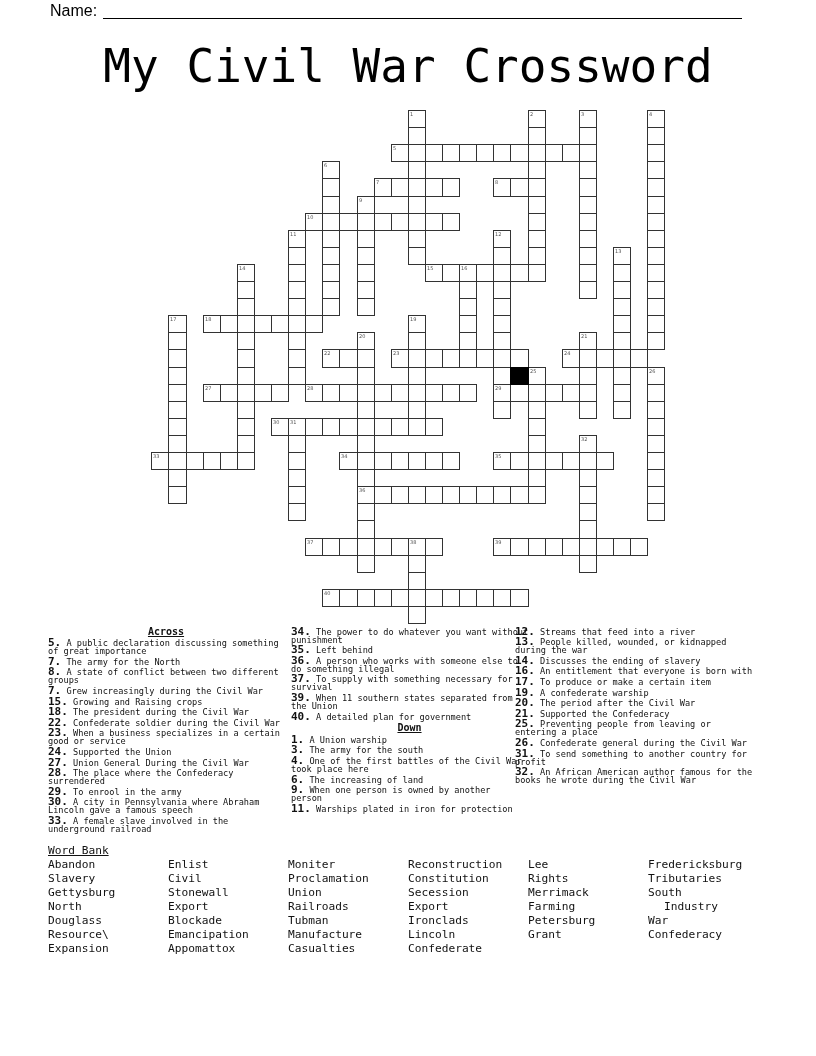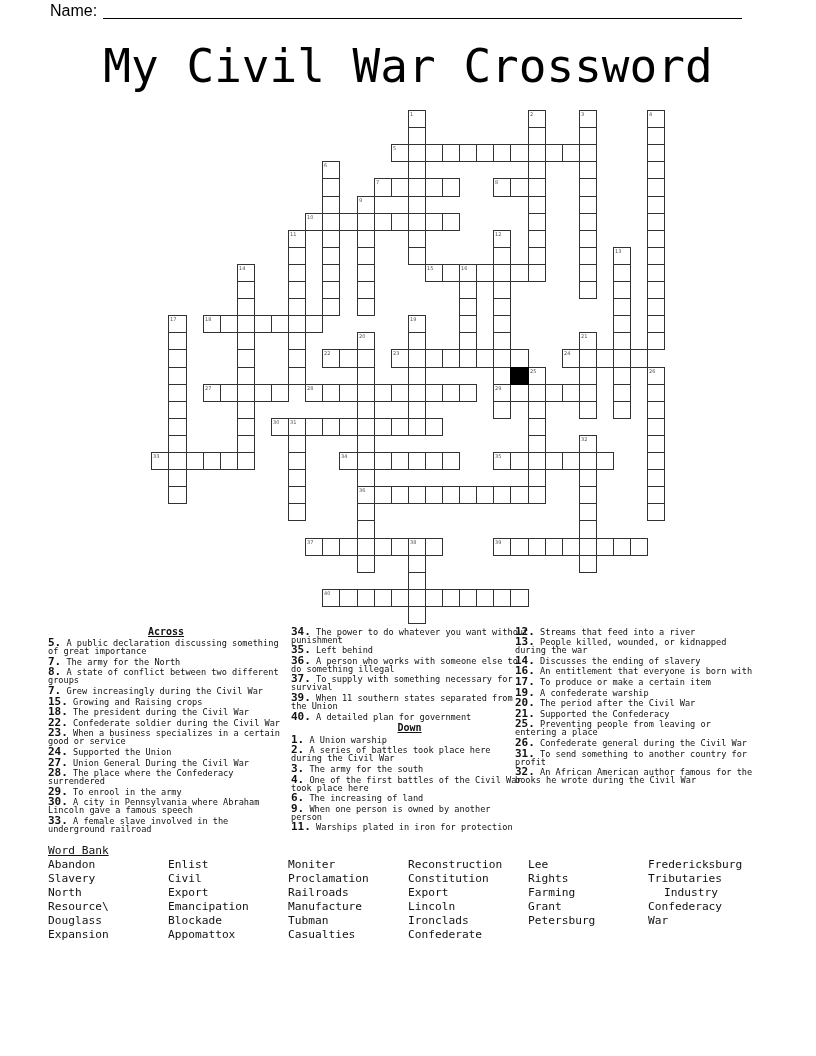--- a/index.html
+++ b/index.html
@@ -471,22 +471,20 @@
     <div class="clue"><span class="clue-num">35.</span><span>Left behind</span></div>
     <div class="clue"><span class="clue-num">36.</span><span>A person who works with someone else to
 do something illegal</span></div>
     <div class="clue"><span class="clue-num">37.</span><span>To supply with something necessary for
 survival</span></div>
     <div class="clue"><span class="clue-num">39.</span><span>When 11 southern states separated from
 the Union</span></div>
     <div class="clue"><span class="clue-num">40.</span><span>A detailed plan for government</span></div>
     <div class="clue-heading">Down</div>
     <div class="clue"><span class="clue-num">1.</span><span>A Union warship</span></div>
-    <div class="clue"><span class="clue-num">2.</span><span>A series of battles took place here
-during the Civil War</span></div>
     <div class="clue"><span class="clue-num">3.</span><span>The army for the south</span></div>
     <div class="clue"><span class="clue-num">4.</span><span>One of the first battles of the Civil War
 took place here</span></div>
     <div class="clue"><span class="clue-num">6.</span><span>The increasing of land</span></div>
     <div class="clue"><span class="clue-num">9.</span><span>When one person is owned by another
 person</span></div>
     <div class="clue"><span class="clue-num">11.</span><span>Warships plated in iron for protection</span></div>
   </div>
 <div class="clue-col" id="clue-col-3">
     <div class="clue"><span class="clue-num">12.</span><span>Streams that feed into a river</span></div>
@@ -520,43 +518,51 @@
       </div>
       <div class="wb-row">
         <span class="wb-item" style="left: 0px;">Slavery</span>
         <span class="wb-item" style="left: 120px;">Civil</span>
         <span class="wb-item" style="left: 240px;">Proclamation</span>
         <span class="wb-item" style="left: 360px;">Constitution</span>
         <span class="wb-item" style="left: 480px;">Rights</span>
         <span class="wb-item" style="left: 600px;">Tributaries</span>
       </div>
       <div class="wb-row">
+        <span class="wb-item" style="left: 0px;">Gettysburg</span>
+        <span class="wb-item" style="left: 120px;">Stonewall</span>
+        <span class="wb-item" style="left: 240px;">Union</span>
+        <span class="wb-item" style="left: 360px;">Secession</span>
+        <span class="wb-item" style="left: 480px;">Merrimack</span>
+        <span class="wb-item" style="left: 600px;">South</span>
+      </div>
+      <div class="wb-row">
         <span class="wb-item" style="left: 0px;">North</span>
         <span class="wb-item" style="left: 120px;">Export</span>
         <span class="wb-item" style="left: 240px;">Railroads</span>
         <span class="wb-item" style="left: 360px;">Export</span>
         <span class="wb-item" style="left: 480px;">Farming</span>
         <span class="wb-item" style="left: 600px; margin-left: 16px;">Industry</span>
       </div>
       <div class="wb-row">
+        <span class="wb-item" style="left: 0px;">Douglass</span>
+        <span class="wb-item" style="left: 120px;">Blockade</span>
+        <span class="wb-item" style="left: 240px;">Tubman</span>
+        <span class="wb-item" style="left: 360px;">Ironclads</span>
+        <span class="wb-item" style="left: 480px;">Petersburg</span>
+        <span class="wb-item" style="left: 600px;">War</span>
+      </div>
+      <div class="wb-row">
         <span class="wb-item" style="left: 0px;">Resource\</span>
         <span class="wb-item" style="left: 120px;">Emancipation</span>
         <span class="wb-item" style="left: 240px;">Manufacture</span>
         <span class="wb-item" style="left: 360px;">Lincoln</span>
         <span class="wb-item" style="left: 480px;">Grant</span>
         <span class="wb-item" style="left: 600px;">Confederacy</span>
       </div>
       <div class="wb-row">
-        <span class="wb-item" style="left: 0px;">Douglass</span>
-        <span class="wb-item" style="left: 120px;">Blockade</span>
-        <span class="wb-item" style="left: 240px;">Tubman</span>
-        <span class="wb-item" style="left: 360px;">Ironclads</span>
-        <span class="wb-item" style="left: 480px;">Petersburg</span>
-        <span class="wb-item" style="left: 600px;">War</span>
-      </div>
-      <div class="wb-row">
         <span class="wb-item" style="left: 0px;">Expansion</span>
         <span class="wb-item" style="left: 120px;">Appomattox</span>
         <span class="wb-item" style="left: 240px;">Casualties</span>
         <span class="wb-item" style="left: 360px;">Confederate</span>
       </div>
     </div>
 </div>
 
 </body></html>

